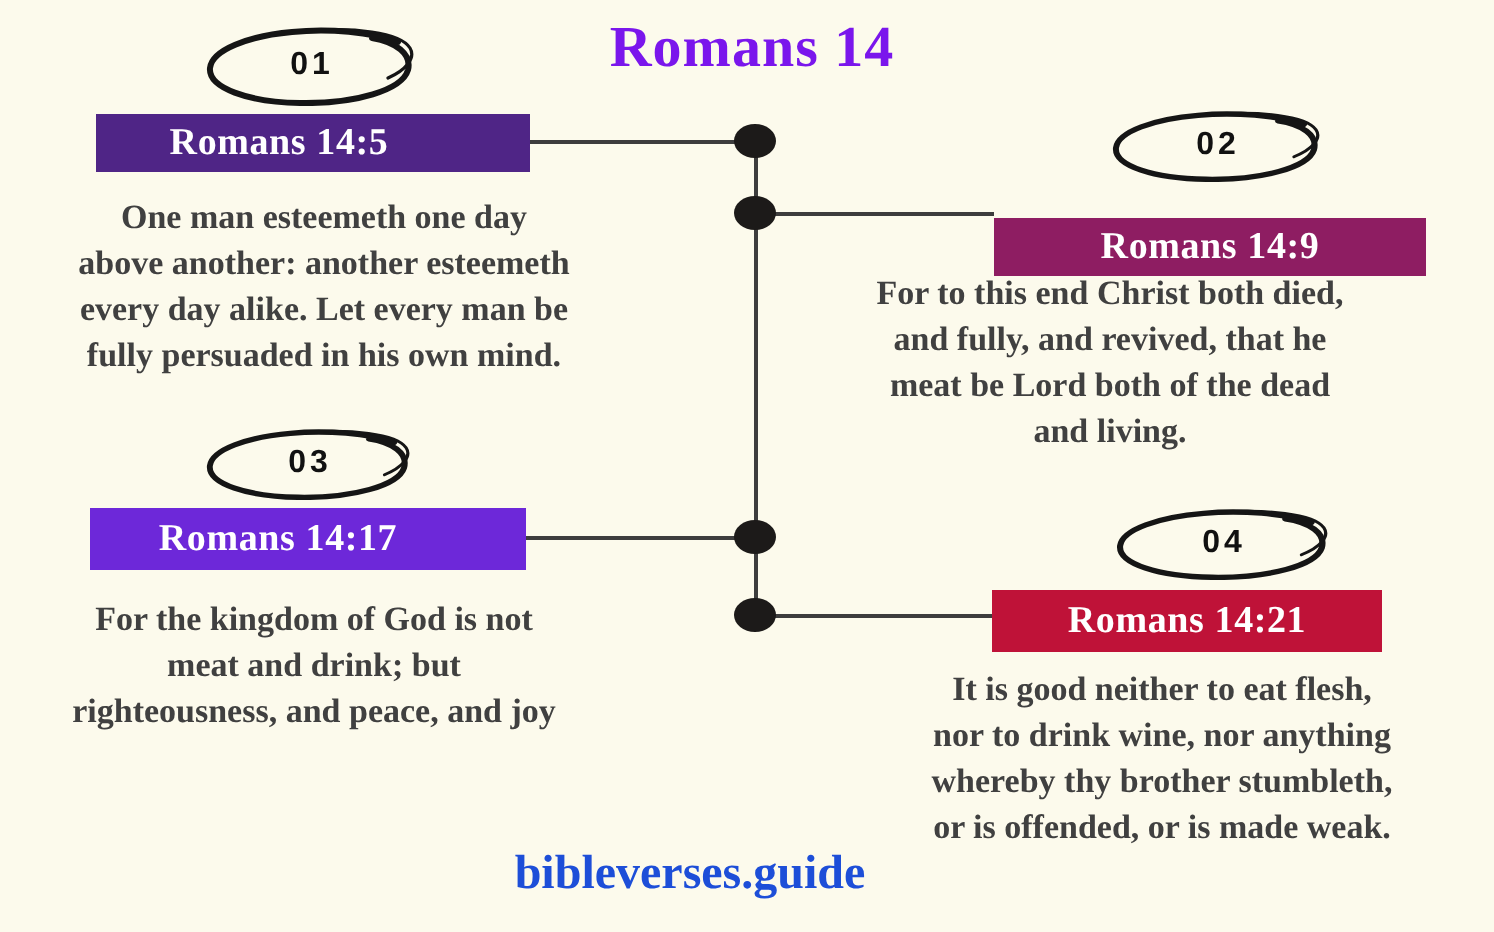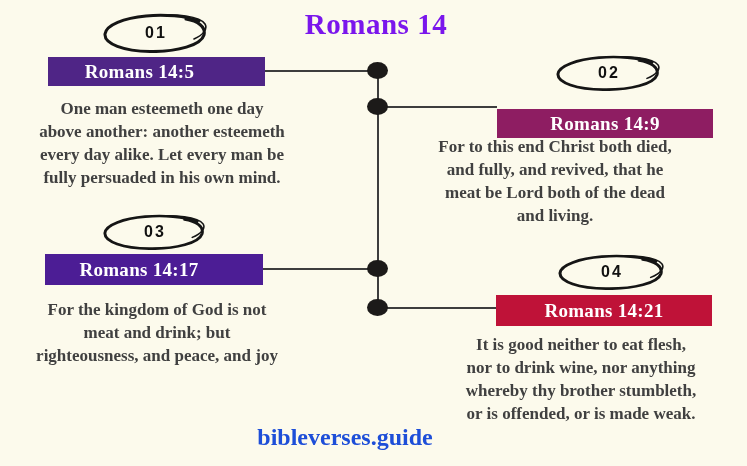--- a/index.html
+++ b/index.html
@@ -43,21 +43,21 @@
   .s4{left:557px;top:254px;width:108px;height:36px;}
   
   .banner{
     position:absolute;display:flex;align-items:center;justify-content:center;
     color:#FFFFFF;font-weight:bold;font-size:19px;letter-spacing:.3px;
     box-sizing:border-box;
   }
   .b1{left:48px;top:57px;width:217px;height:29px;padding-right:34px;}
   .b2{left:497px;top:93px;width:216px;height:29px;margin-top:16px;}
   .b3{left:45px;top:254px;width:218px;height:31px;padding-right:30px;}
-  .b4{left:496px;top:295px;width:216px;height:31px;}
+  .b4{left:496px;top:295px;width:195px;height:31px;}
   
   .verse{
     position:absolute;width:280px;text-align:center;
     font-weight:bold;font-size:17px;line-height:23px;color:#404040;
   }
   .verse div{white-space:nowrap;}
   .v1{left:22px;top:97px;}
   .v2{left:415px;top:135px;}
   .v3{left:17px;top:298px;}
   .v4{left:441px;top:333px;}
@@ -117,21 +117,21 @@
     <div>and living.</div>
   </div>
 
   <div class="sketch s3">
     <svg viewBox="0 0 106 40" preserveAspectRatio="none">
       <path d="M97 8 C84 3 62 1 44 3 C22 5 4 12 3 21 C2 31 22 38 48 38.5 C76 39 99 32 102 22 C104 14 96 8 84 6" fill="none" stroke="#151515" stroke-width="3" stroke-linecap="round"></path>
       <path d="M52 2.5 C74 0.5 98 3 103 11 C106 16 101 22 92 26" fill="none" stroke="#151515" stroke-width="1.6" stroke-linecap="round"></path>
     </svg>
     <span class="num">03</span>
   </div>
-  <div class="banner b3" style="background-color: #4c1d95;">
+  <div class="banner b3" style="background-color: #6d28d9;">
     <span>Romans 14:17</span>
   </div>
   <div class="verse v3">
     <div>For the kingdom of God is not</div>
     <div>meat and drink; but</div>
     <div>righteousness, and peace, and joy</div>
   </div>
 
   <div class="sketch s4">
     <svg viewBox="0 0 106 40" preserveAspectRatio="none">

